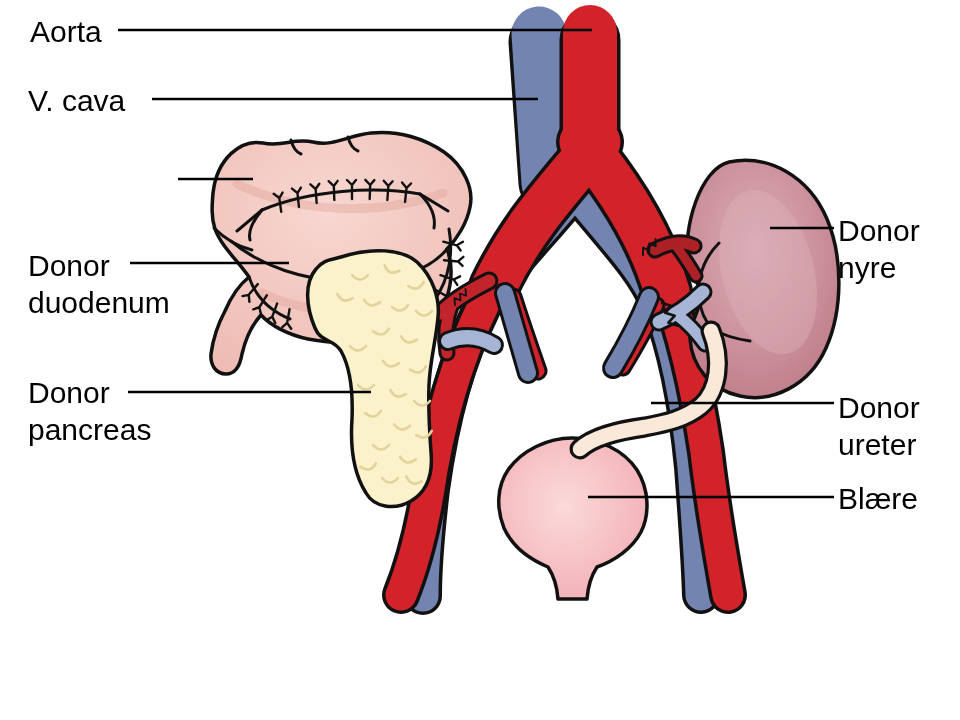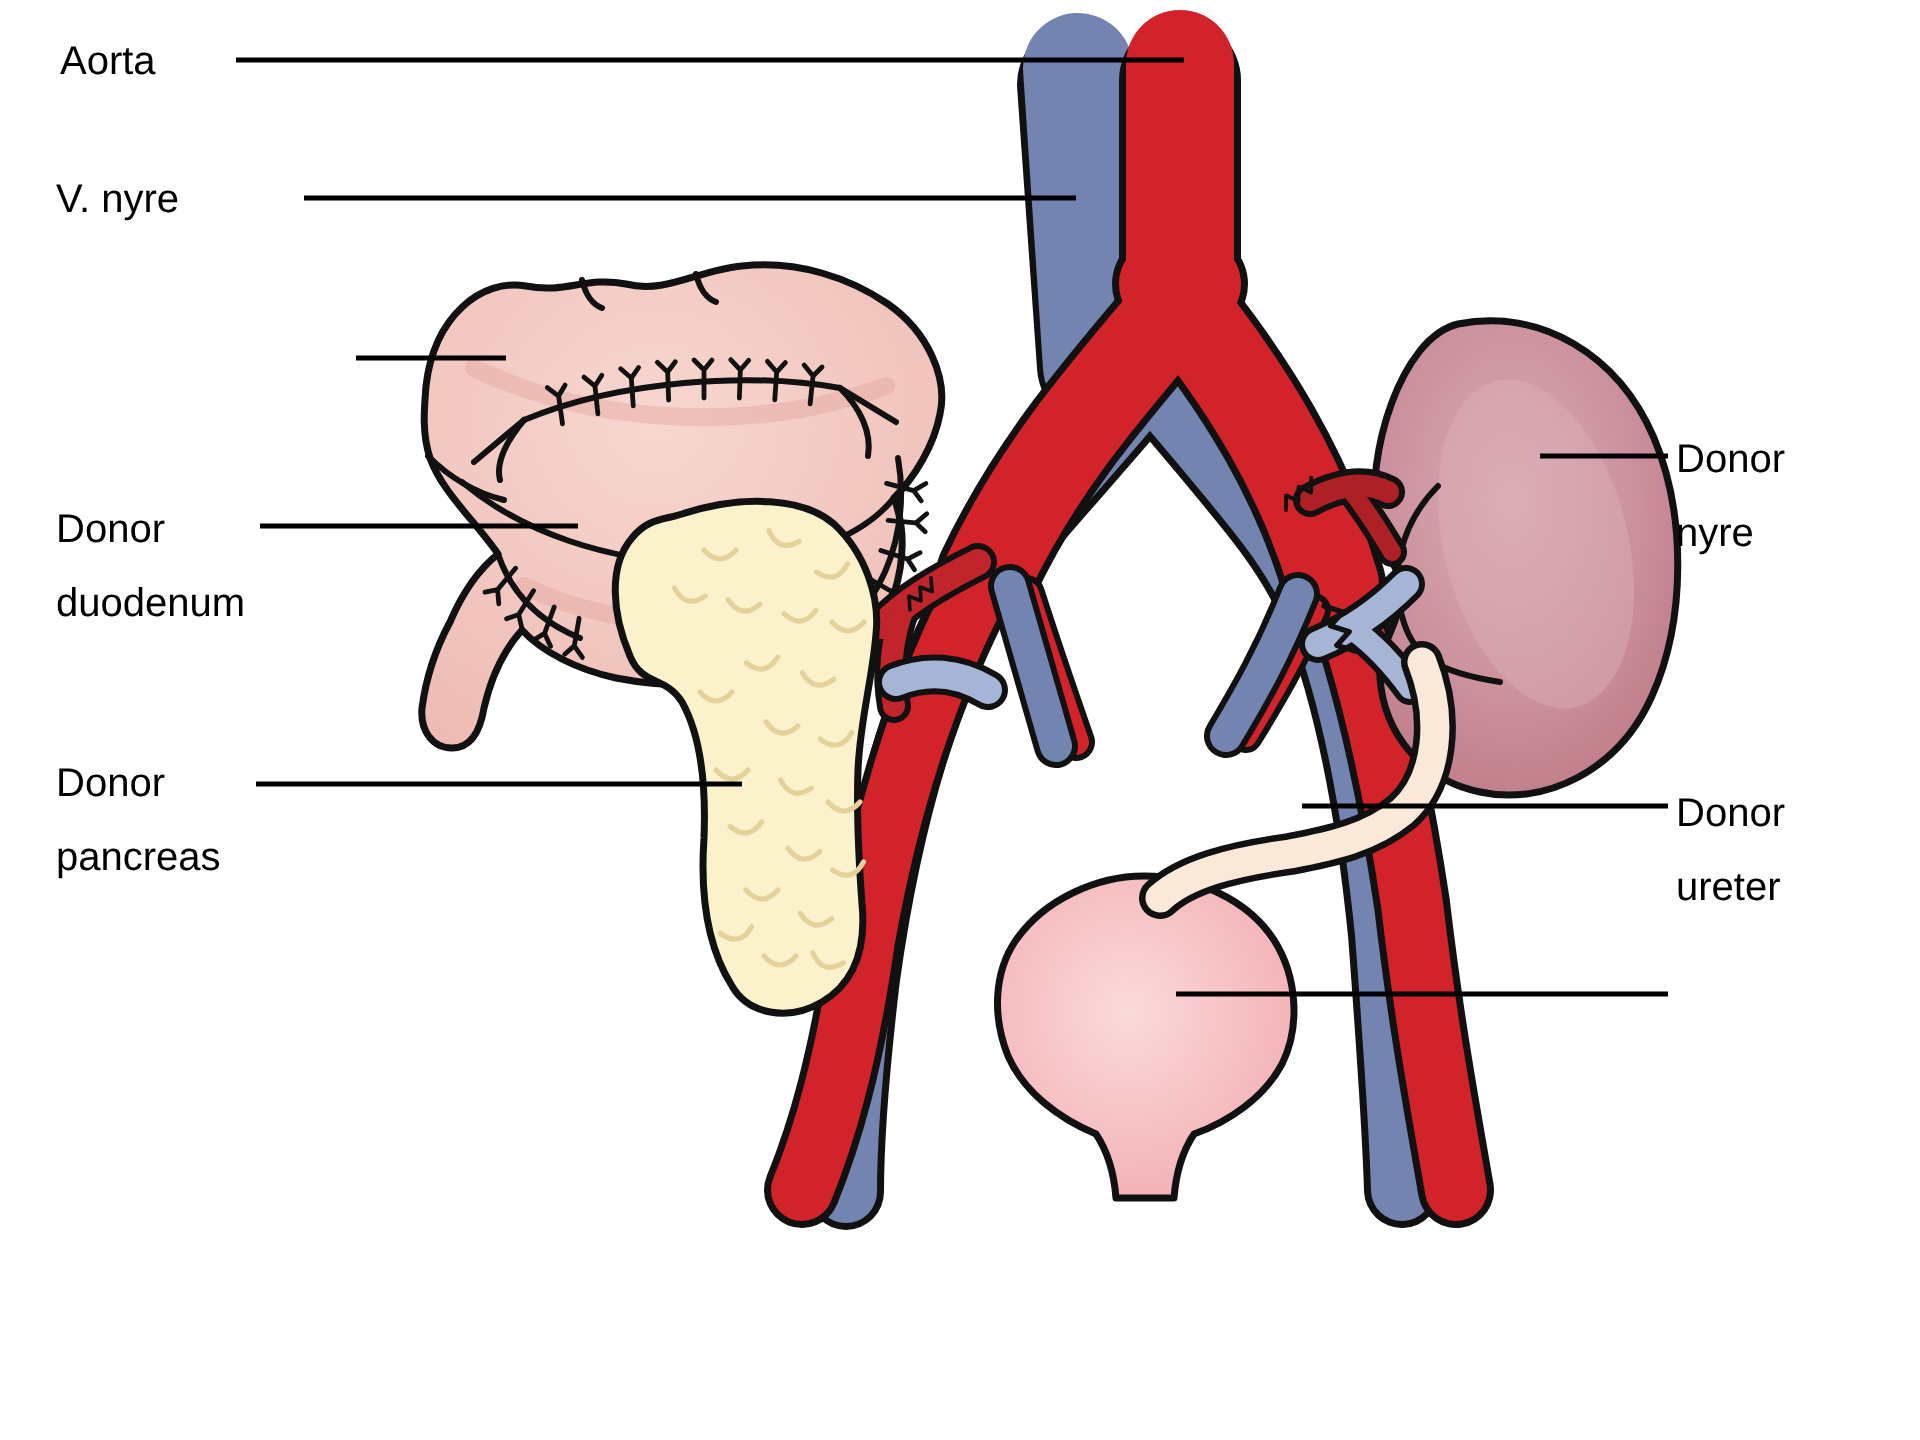--- a/index.html
+++ b/index.html
@@ -1,19 +1,19 @@
 <!DOCTYPE html>
 <html><head>
 <meta charset="utf-8">
 <style>
   html,body{margin:0;padding:0;background:#fff;}
   #stage{position:relative;width:960px;height:720px;background:#fff;overflow:hidden;
          font-family:"Liberation Sans", sans-serif;}
   #art{position:absolute;left:0;top:0;}
-  .lbl{position:absolute;color:#000;font-size:20px;line-height:37px;white-space:pre-line;
+  .lbl{position:absolute;color:#000;font-size:30px;line-height:37px;white-space:pre-line;
        font-family:"Liberation Sans", sans-serif;}
 </style>
 </head>
 <body>
 
 <div id="stage">
 
 <svg id="art" width="960" height="720" viewBox="0 0 960 720">
   <defs>
     <radialGradient id="gInt" cx="0.45" cy="0.33" r="0.75">
@@ -211,23 +211,24 @@
     <line x1="178" y1="179" x2="253" y2="179"></line>
     <line x1="130" y1="263" x2="289" y2="263"></line>
     <line x1="128" y1="392" x2="371" y2="392"></line>
     <line x1="770" y1="228" x2="834" y2="228"></line>
     <line x1="651" y1="403" x2="834" y2="403"></line>
     <line x1="588" y1="497" x2="834" y2="497"></line>
   </g>
 </svg>
 
 <div class="lbl" style="left:30px;top:13px">Aorta</div>
-<div class="lbl" style="left:28px;top:82px">V. nyre</div>
+<div class="lbl" style="left:28px;top:82px">V. cava</div>
 <div class="lbl" style="left:28px;top:247px">Donor
 duodenum</div>
 <div class="lbl" style="left:28px;top:374px">Donor
 pancreas</div>
 <div class="lbl" style="left:838px;top:212px">Donor
 nyre</div>
 <div class="lbl" style="left:838px;top:389px">Donor
 ureter</div>
+<div class="lbl" style="left:838px;top:480px">Blære</div>
 
 </div>
 
 </body></html>

